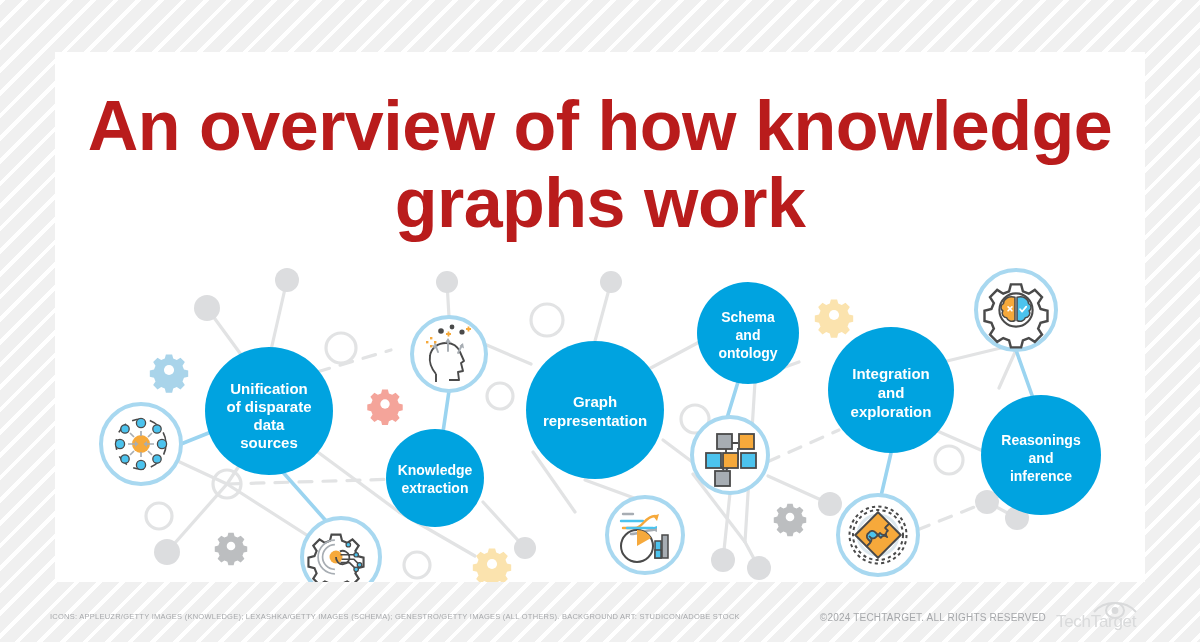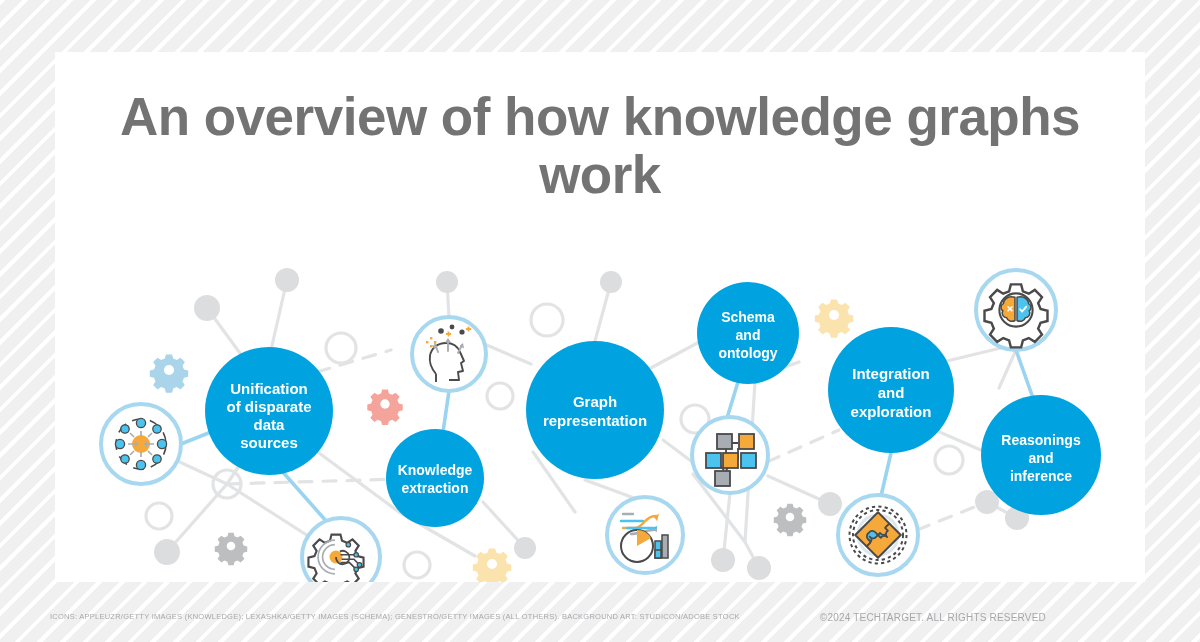--- a/index.html
+++ b/index.html
@@ -31,24 +31,24 @@
     width: 1090px;
     height: 530px;
     background: #ffffff;
   }
   .title {
     position: absolute;
     left: 0;
     top: 36px;
     width: 1090px;
     text-align: center;
-    font-size: 53px;
+    font-size: 70px;
     line-height: 1.1;
     font-weight: bold;
-    color: #737373;
+    color: #b91c1c;
     letter-spacing: -0.5px;
     font-family: "Liberation Sans", sans-serif;
   }
   .graphic {
     position: absolute;
     left: 0;
     top: 160px;
     width: 1090px;
     height: 370px;
   }
@@ -393,13 +393,23 @@
           <text class="bubble-label" x="986" y="269" font-size="14">inference</text>
         </g>
 
       </svg>
     </div>
   </div>
 
   <div class="credits">ICONS: APPLEUZR/GETTY IMAGES (KNOWLEDGE); LEXASHKA/GETTY IMAGES (SCHEMA); GENESTRO/GETTY IMAGES (ALL OTHERS). BACKGROUND ART: STUDICON/ADOBE STOCK</div>
   <div class="copyright">©2024 TECHTARGET. ALL RIGHTS RESERVED</div>
 
+  <div class="tt-logo">
+    <svg width="118" height="24" viewBox="0 0 118 24" style="position:absolute;left:30px;top:0;">
+      <g fill="none" stroke="#d9dadb" stroke-width="2">
+        <path d="M8,14 C18,2 40,2 50,14"></path>
+        <ellipse cx="29" cy="12.5" rx="9" ry="7.5"></ellipse>
+        <circle cx="29" cy="12.5" r="3.4" fill="#d9dadb" stroke="none"></circle>
+      </g>
+    </svg>
+    <div class="tt-logo-text">TechTarget</div>
+  </div>
 </div>
 
 </body></html>

